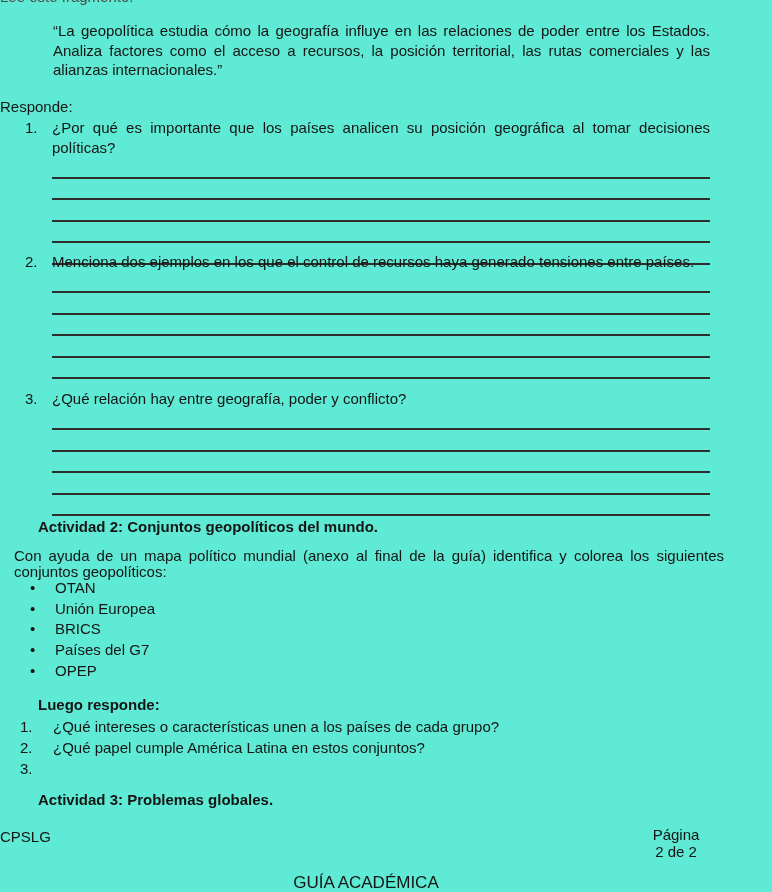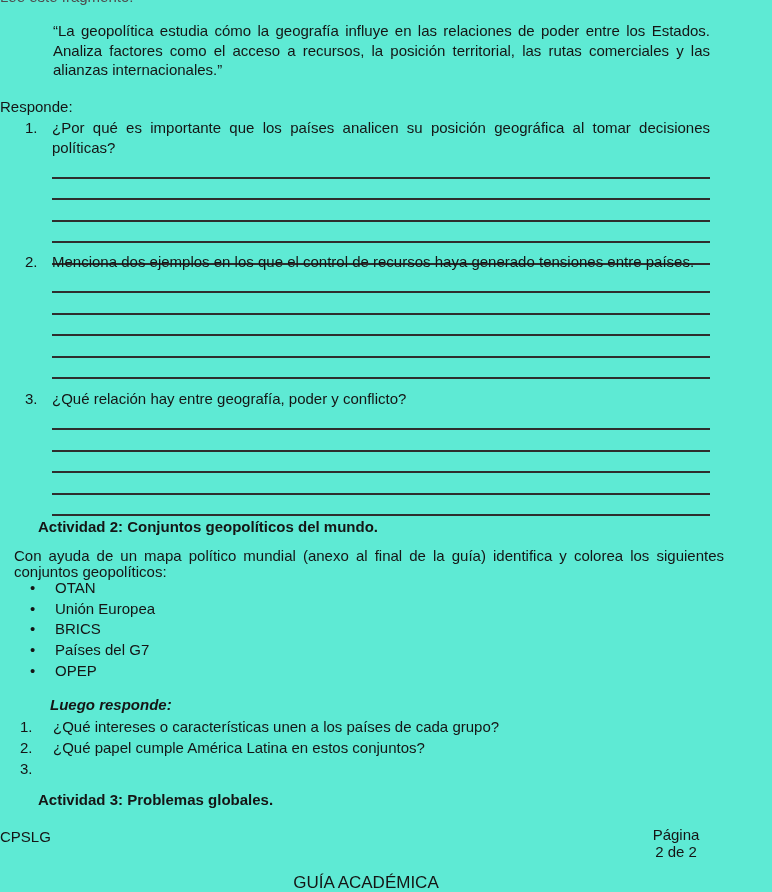--- a/index.html
+++ b/index.html
@@ -111,21 +111,21 @@
     <div class="brow">
       <span class="bdot">•</span>
       <span>Países del G7</span>
     </div>
     <div class="brow">
       <span class="bdot">•</span>
       <span>OPEP</span>
     </div>
   </div>
 
-  <div class="abs bold" style="top:695px;left:12px;font-style:italic;">Luego responde:</div>
+  <div class="abs bold" style="top:695px;left:0;">Luego responde:</div>
 
   <div class="abs fblock">
     <div class="qrow">
       <div class="fnum">1.</div>
       <div>¿Qué intereses o características unen a los países de cada grupo?</div>
     </div>
     <div class="qrow">
       <div class="fnum">2.</div>
       <div>¿Qué papel cumple América Latina en estos conjuntos?</div>
     </div>

